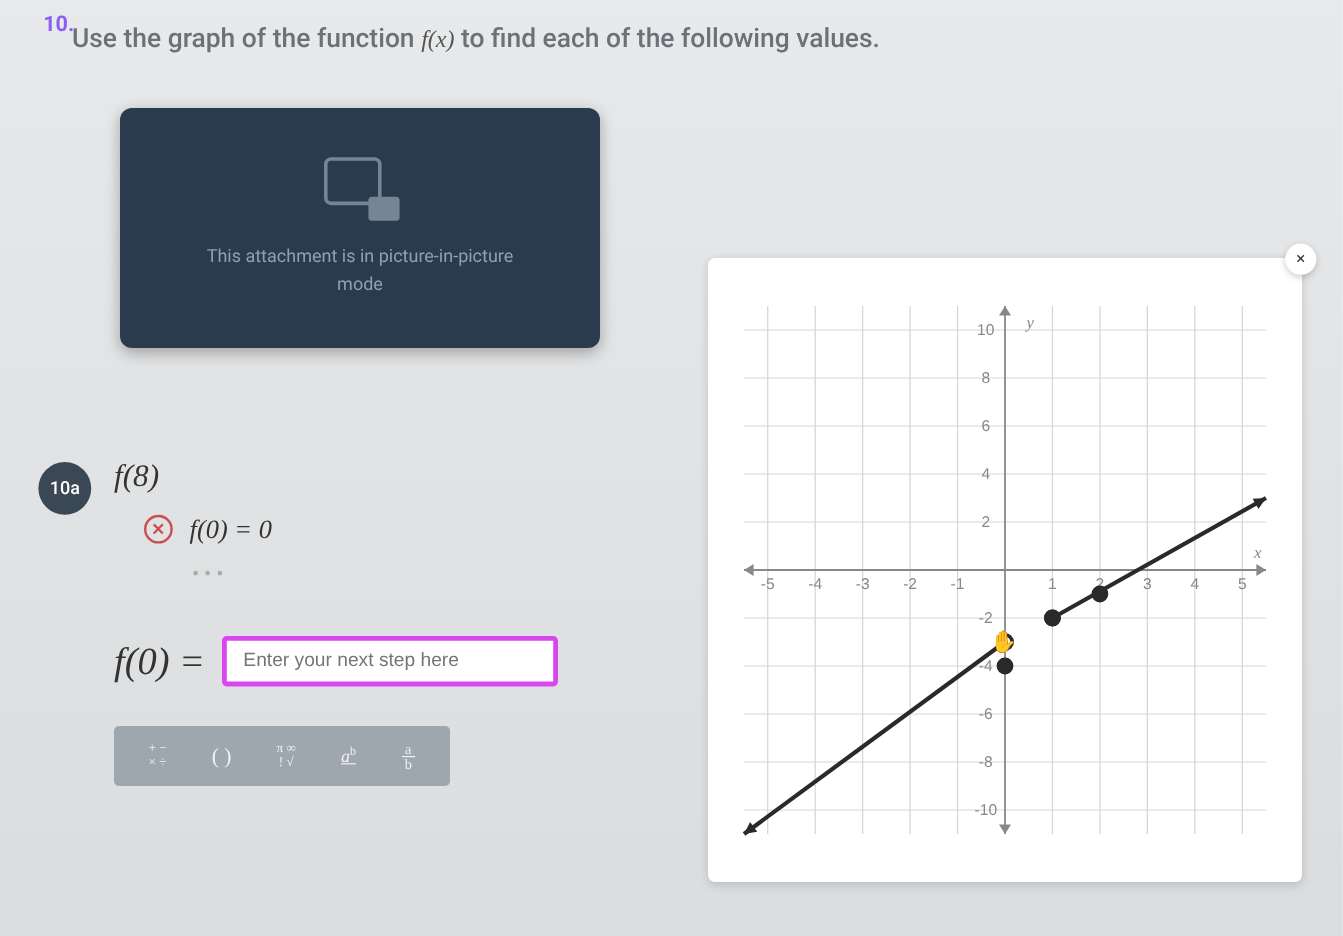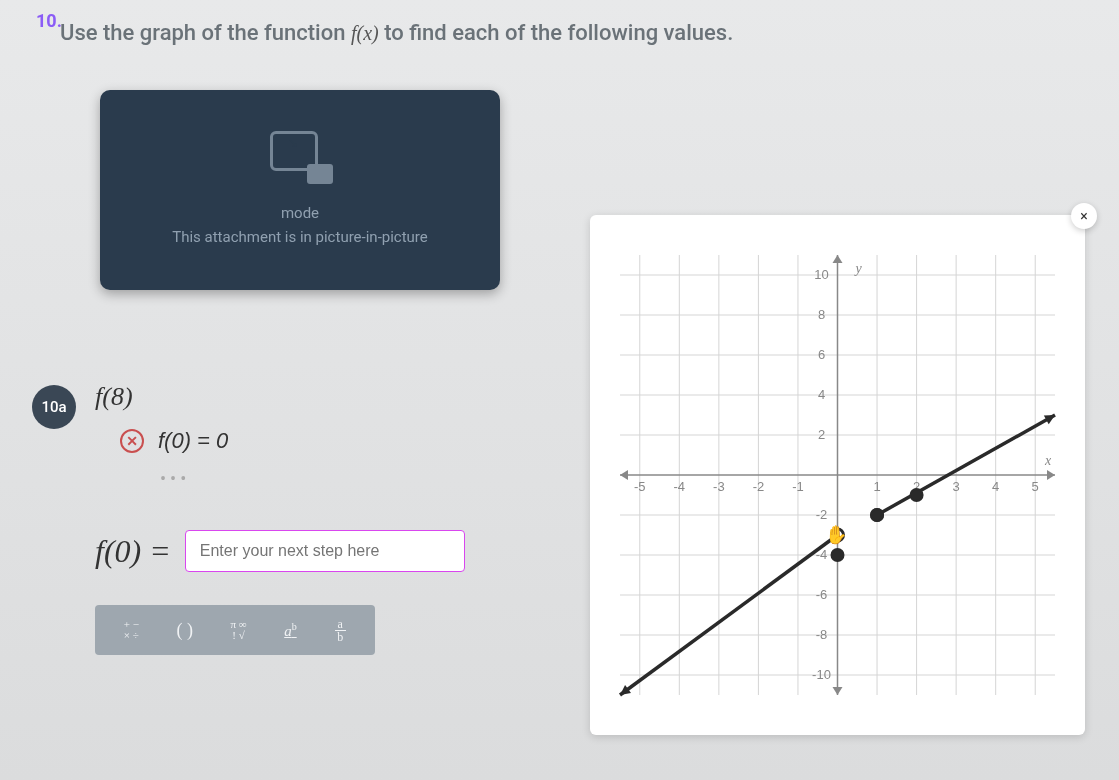--- a/index.html
+++ b/index.html
@@ -125,21 +125,21 @@
       border: 2px solid #c94f4f;
       border-radius: 50%;
       display: flex;
       align-items: center;
       justify-content: center;
       color: #c94f4f;
       font-size: 14px;
       font-weight: bold;
     }
     .wrong-eq {
-      font-family: Liberation Sans, sans-serif;
+      font-family: Liberation Serif, serif;
       font-style: italic;
       font-size: 22px;
       color: #333;
     }
     .dots {
       position: absolute;
       top: 468px;
       left: 160px;
       color: #aaa;
       font-size: 18px;
@@ -158,21 +158,21 @@
       font-style: italic;
       font-size: 32px;
       color: #333;
     }
     .step-input {
       width: 280px;
       height: 42px;
       padding: 8px 14px;
       font-size: 16px;
       color: #999;
-      border: 1px solid #d946ef;
+      border: 4px solid #d946ef;
       border-radius: 4px;
       background: #fff;
       outline: none;
     }
     .toolbar {
       position: absolute;
       top: 605px;
       left: 95px;
       width: 280px;
       height: 50px;
@@ -252,22 +252,22 @@
   <span> to find each of the following values.</span>
 </div>
 
 <div class="pip-card">
   <div class="pip-icon">
     <div class="pip-icon-outer"></div>
     <div class="pip-icon-arrow">↘</div>
     <div class="pip-icon-inner"></div>
   </div>
   <div class="pip-text">
+    <div>This attachment is in picture-in-picture</div>
     <div>mode</div>
-    <div>This attachment is in picture-in-picture</div>
   </div>
 </div>
 
 <div class="part-badge">10a</div>
 <div class="part-label">f(8)</div>
 
 <div class="wrong-row">
   <div class="wrong-icon">✕</div>
   <div class="wrong-eq">f(0) = 0</div>
 </div>

